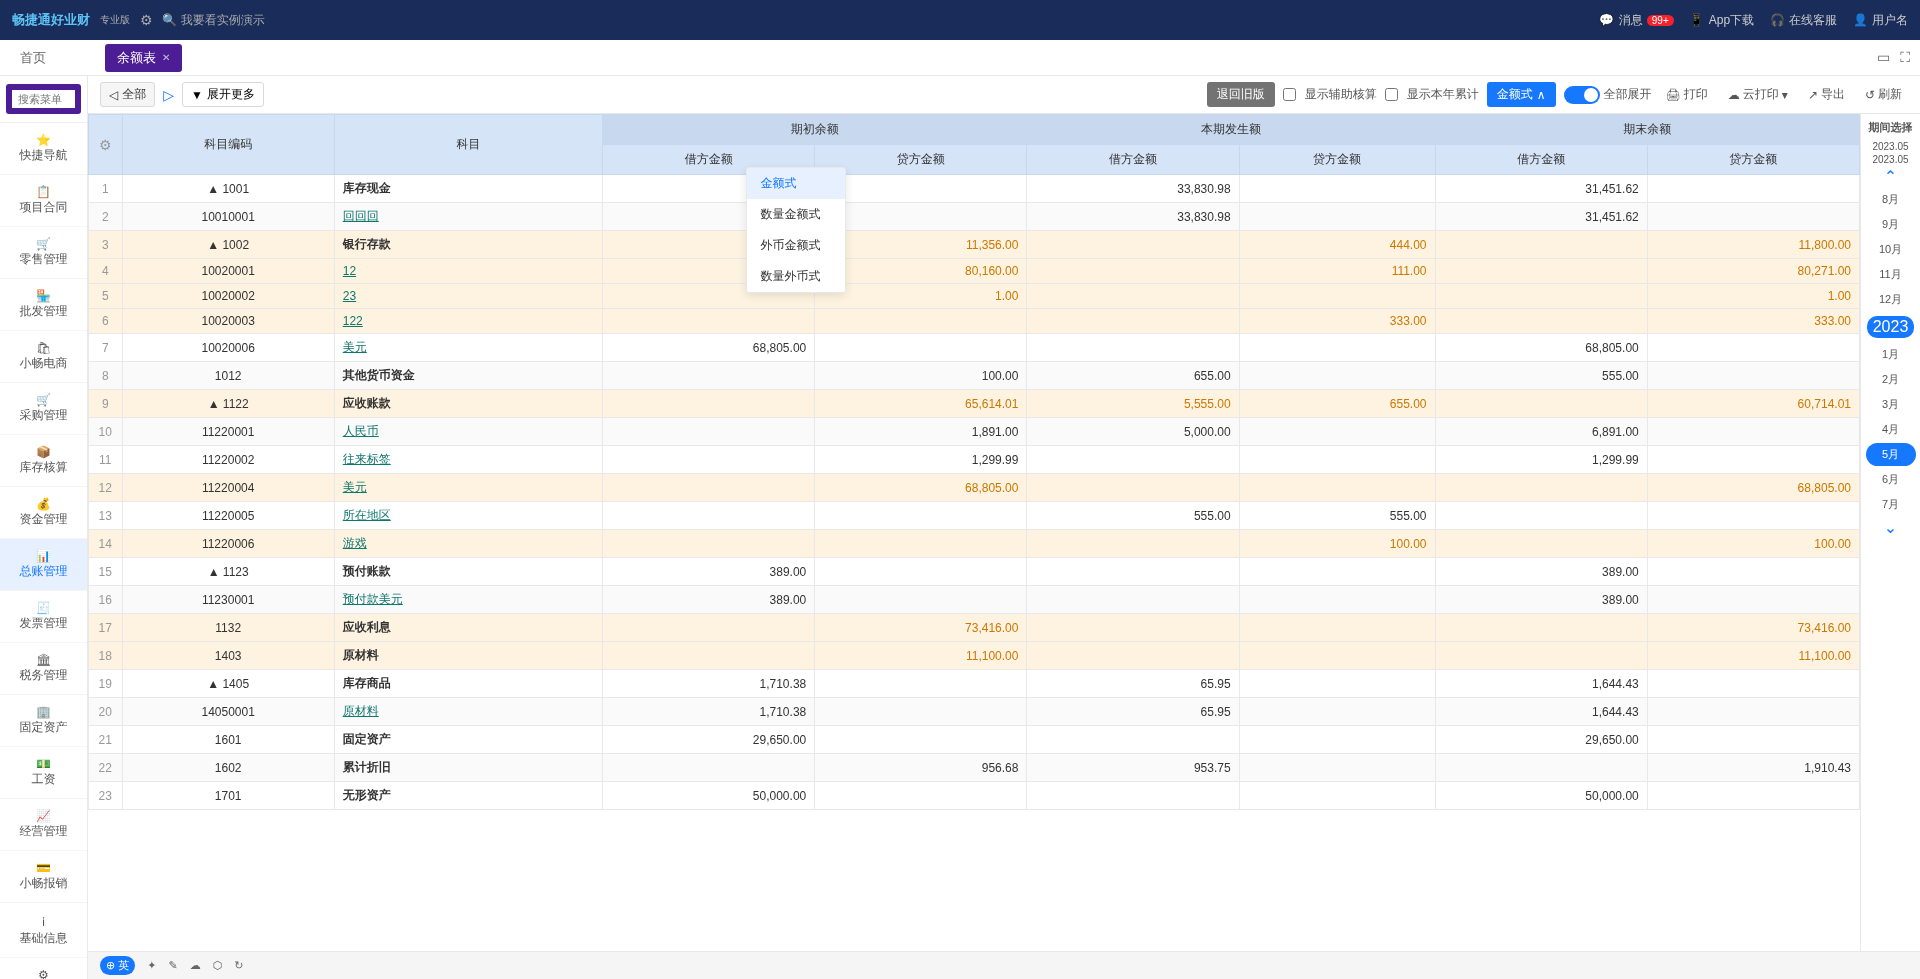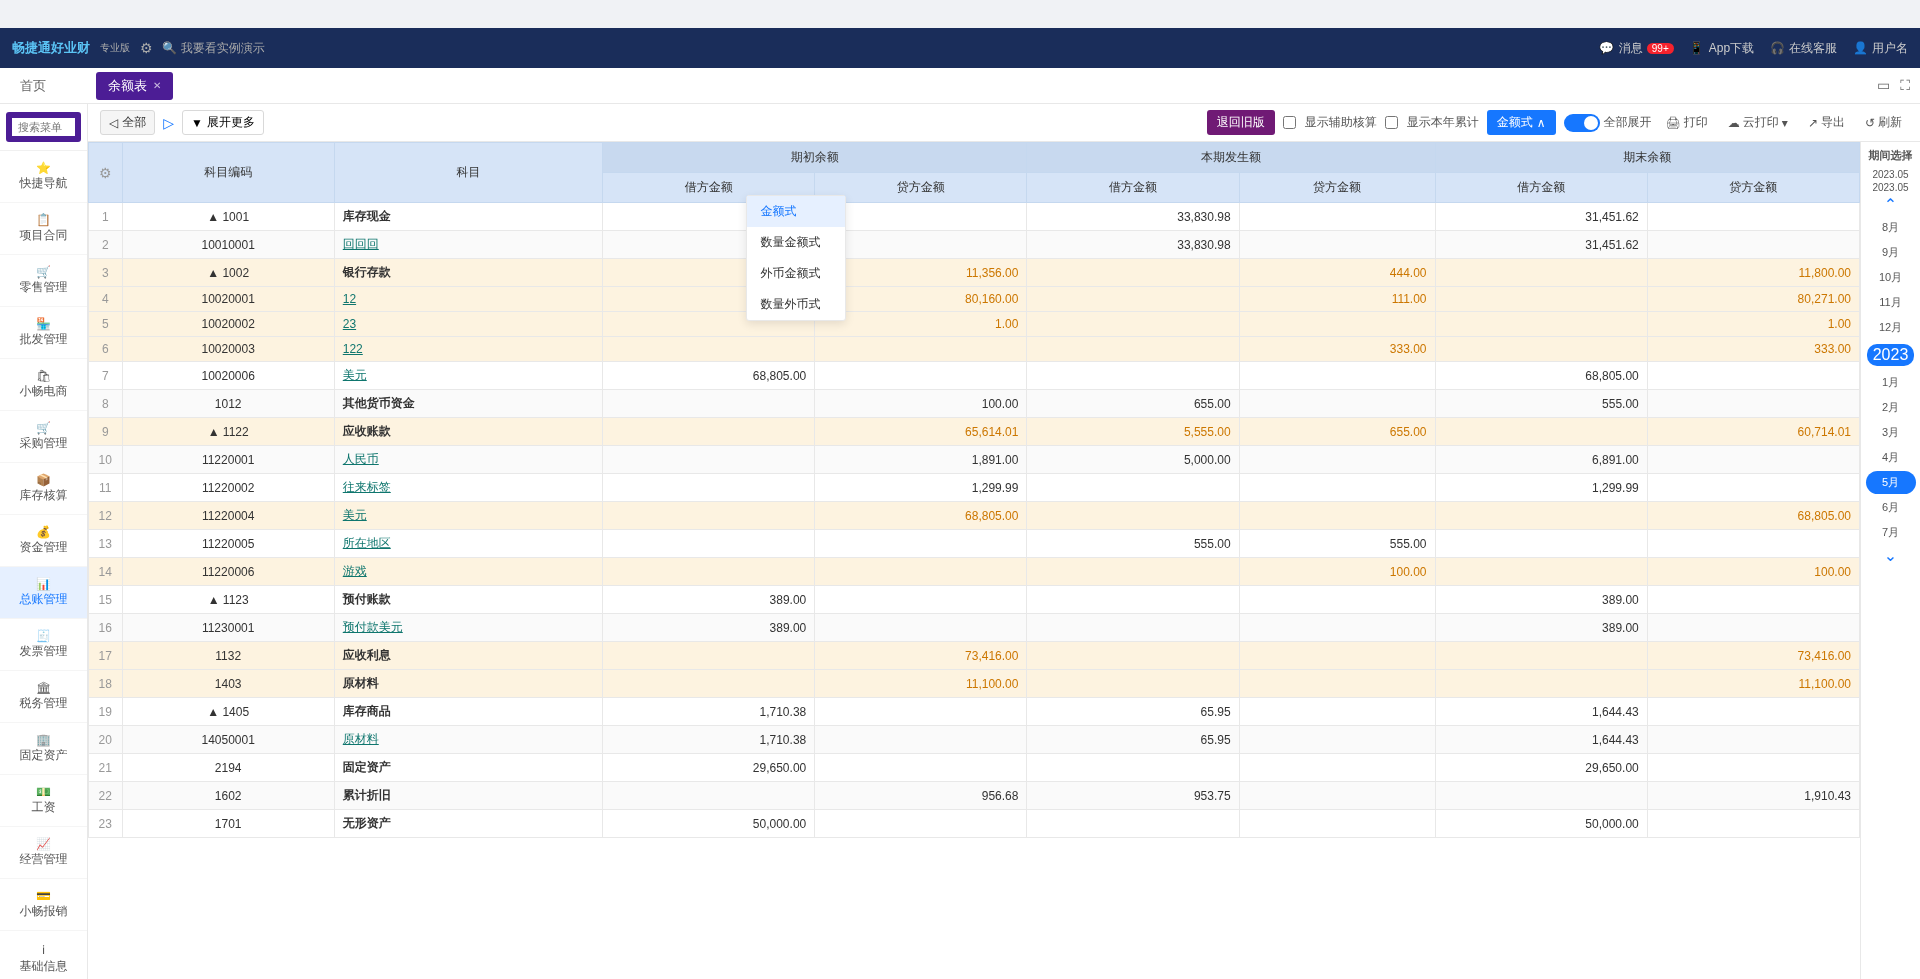--- a/index.html
+++ b/index.html
@@ -7,38 +7,37 @@
 
     
     .top-header {
       height: 40px;
       background: #1a2d5a;
       display: flex;
       align-items: center;
       padding: 0 12px;
       color: #fff;
       justify-content: space-between;
-      margin-top: 28px;
     }
     .top-header-left { display: flex; align-items: center; gap: 10px; }
     .app-logo { font-size: 13px; font-weight: bold; color: #5bc4f5; }
     .app-version { font-size: 10px; color: #aaa; }
     .top-header-right { display: flex; align-items: center; gap: 16px; font-size: 12px; }
     .header-btn { display: flex; align-items: center; gap: 4px; cursor: pointer; color: #ccc; }
     .badge { background: #f5222d; color: white; border-radius: 8px; padding: 0 5px; font-size: 10px; }
 
     
     .tab-bar {
       height: 36px;
       background: #fff;
       display: flex;
       align-items: center;
       padding: 0 8px;
       border-bottom: 1px solid #e8e8e8;
-      gap: 10px;
+      gap: 19px;
     }
     .tab-item {
       height: 28px;
       padding: 0 12px;
       border-radius: 3px;
       display: flex;
       align-items: center;
       cursor: pointer;
       font-size: 13px;
       gap: 6px;
@@ -121,21 +120,21 @@
       gap: 4px;
       padding: 3px 8px;
       border: 1px solid #d9d9d9;
       border-radius: 3px;
       background: #fff;
       cursor: pointer;
       font-size: 12px;
     }
     .toolbar-right { margin-left: auto; display: flex; align-items: center; gap: 8px; }
     .back-btn {
-      background: #701a75;
+      background: #737373;
       color: #fff;
       border: none;
       border-radius: 3px;
       padding: 4px 10px;
       cursor: pointer;
       font-size: 12px;
     }
     .check-label { display: flex; align-items: center; gap: 9px; font-size: 12px; color: #555; }
     .amount-btn {
       background: #1677ff;
@@ -732,21 +731,21 @@
     <td class="underline-text">原材料</td>
     <td class="number">1,710.38</td>
     <td class="number"></td>
     <td class="number">65.95</td>
     <td class="number"></td>
     <td class="number">1,644.43</td>
     <td class="number"></td>
   </tr>
               <tr>
     <td class="row-num">21</td>
-    <td class="center">2194</td>
+    <td class="center">1601</td>
     <td class="bold-text">固定资产</td>
     <td class="number">29,650.00</td>
     <td class="number"></td>
     <td class="number"></td>
     <td class="number"></td>
     <td class="number">29,650.00</td>
     <td class="number"></td>
   </tr>
               <tr>
     <td class="row-num">22</td>

